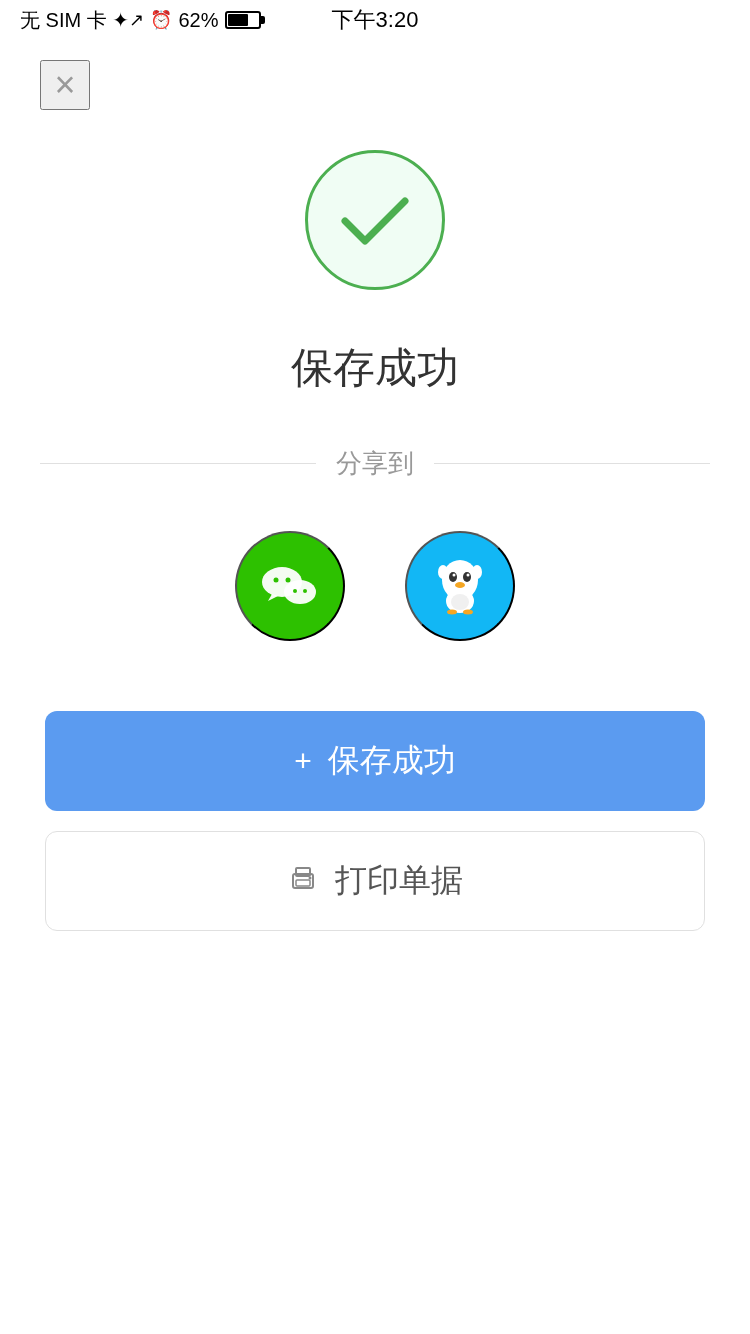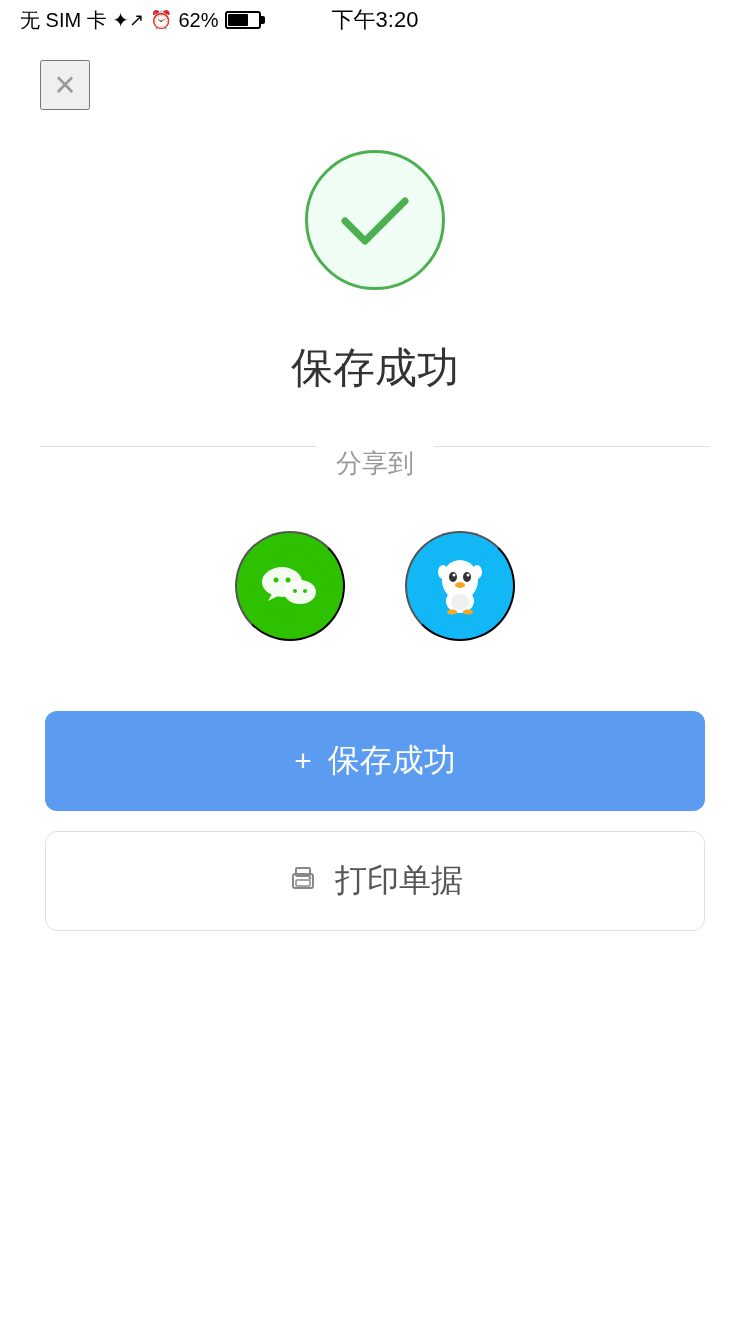--- a/index.html
+++ b/index.html
@@ -148,21 +148,21 @@
       font-weight: 500;
       color: #333;
       margin-bottom: 50px;
     }
 
     
     .share-divider {
       width: 100%;
       position: relative;
       display: flex;
-      align-items: flex-start;
+      align-items: center;
       margin-bottom: 50px;
       padding: 0 40px;
     }
     .share-divider::before,
     .share-divider::after {
       content: '';
       flex: 1;
       height: 1px;
       background: #e0e0e0;
     }

